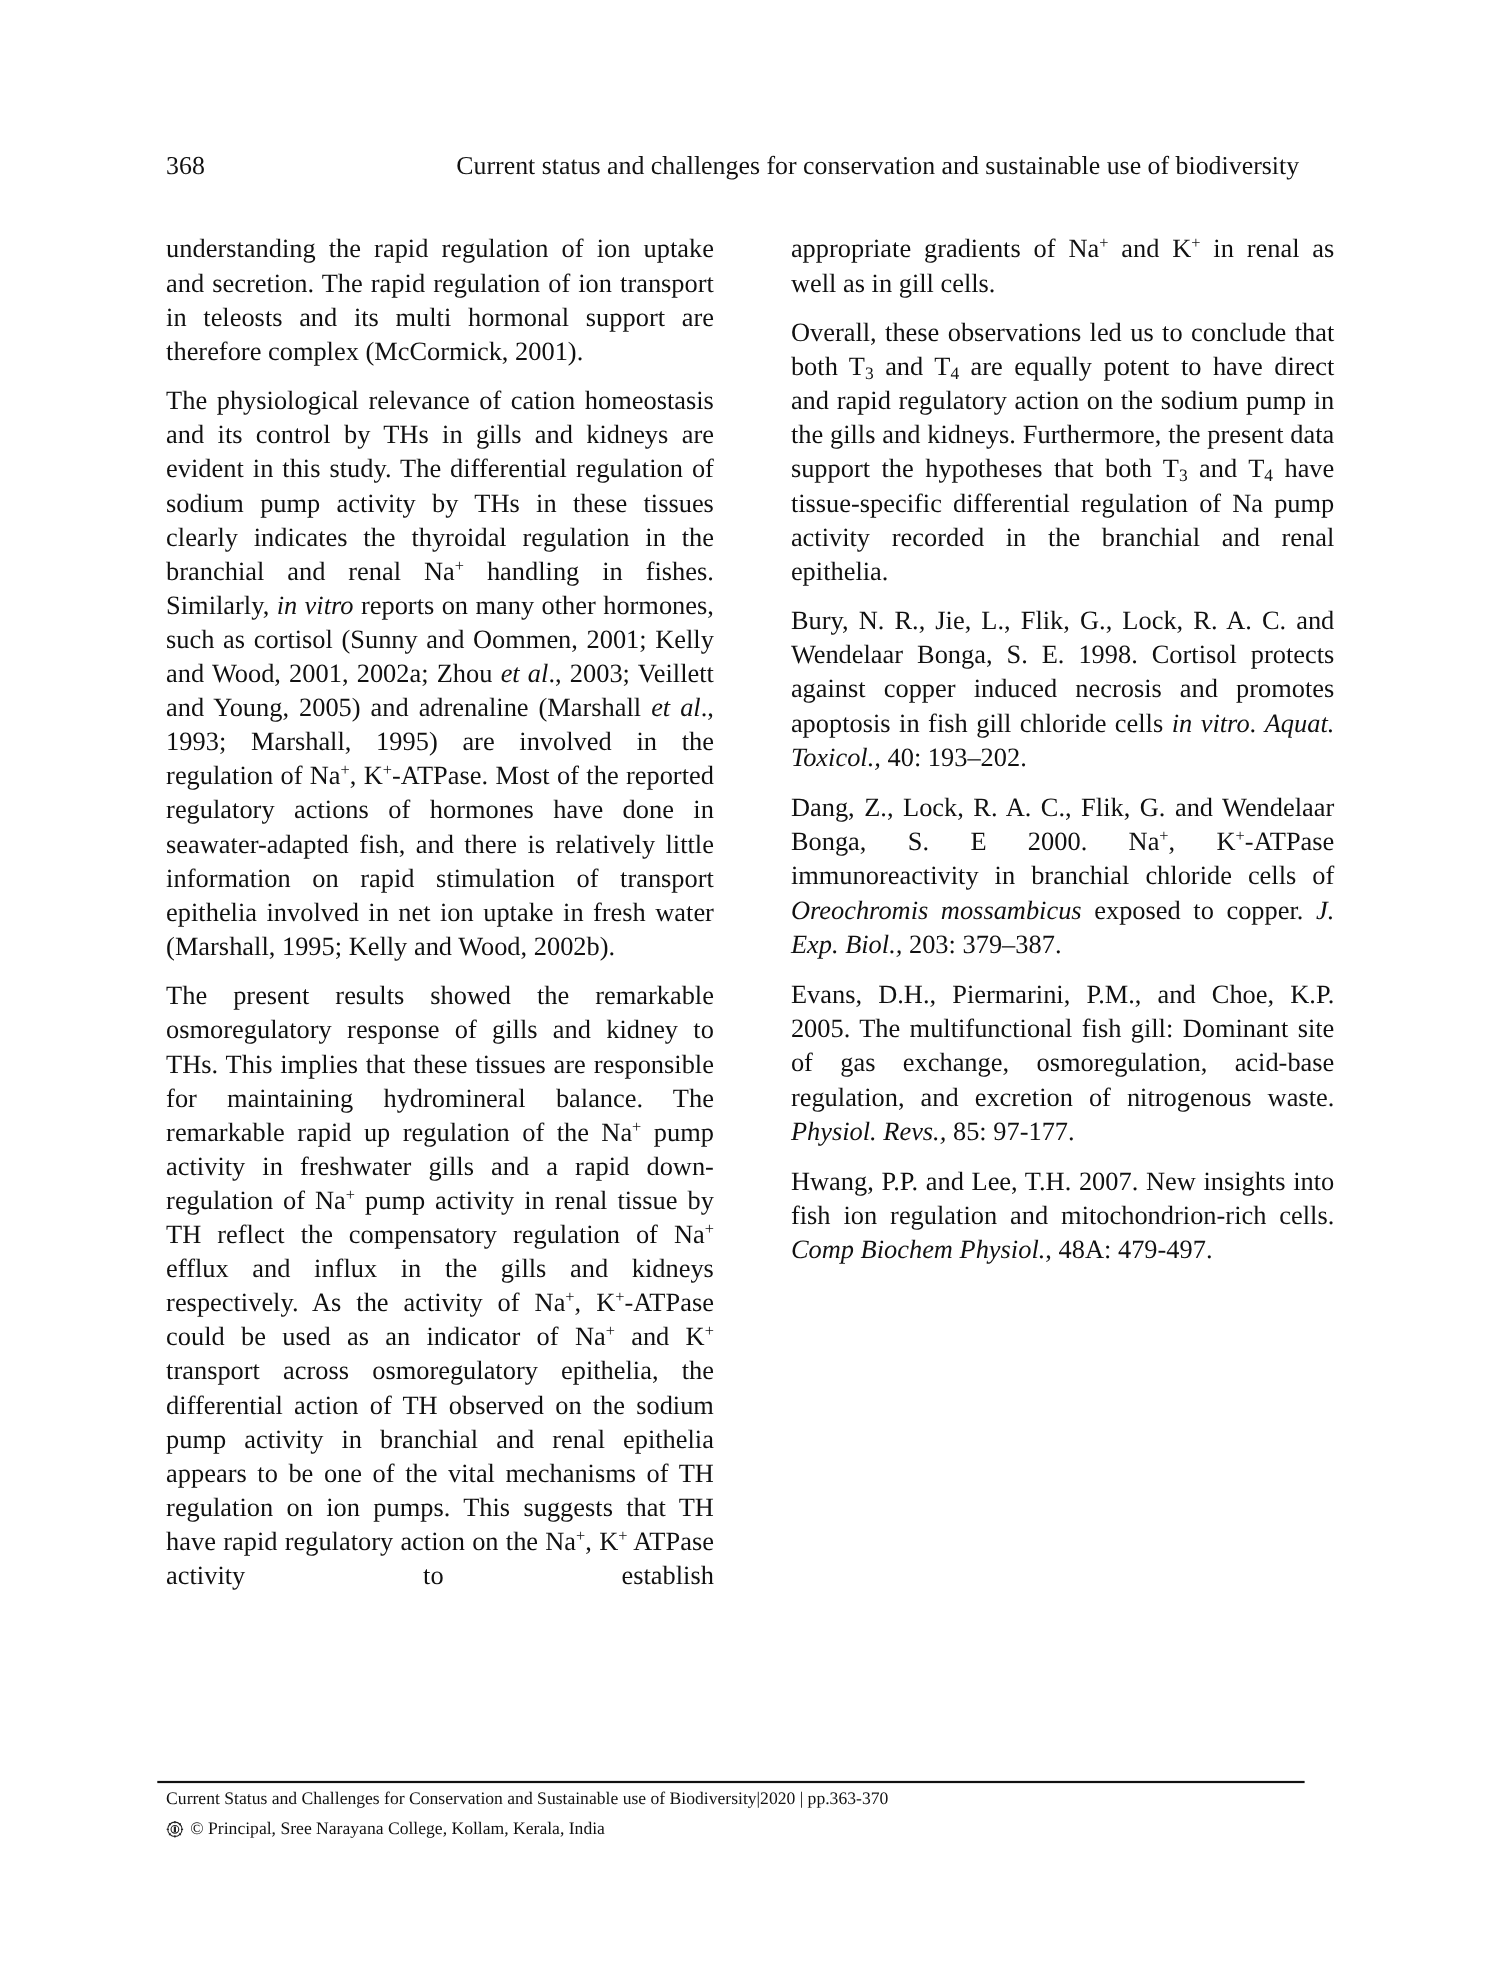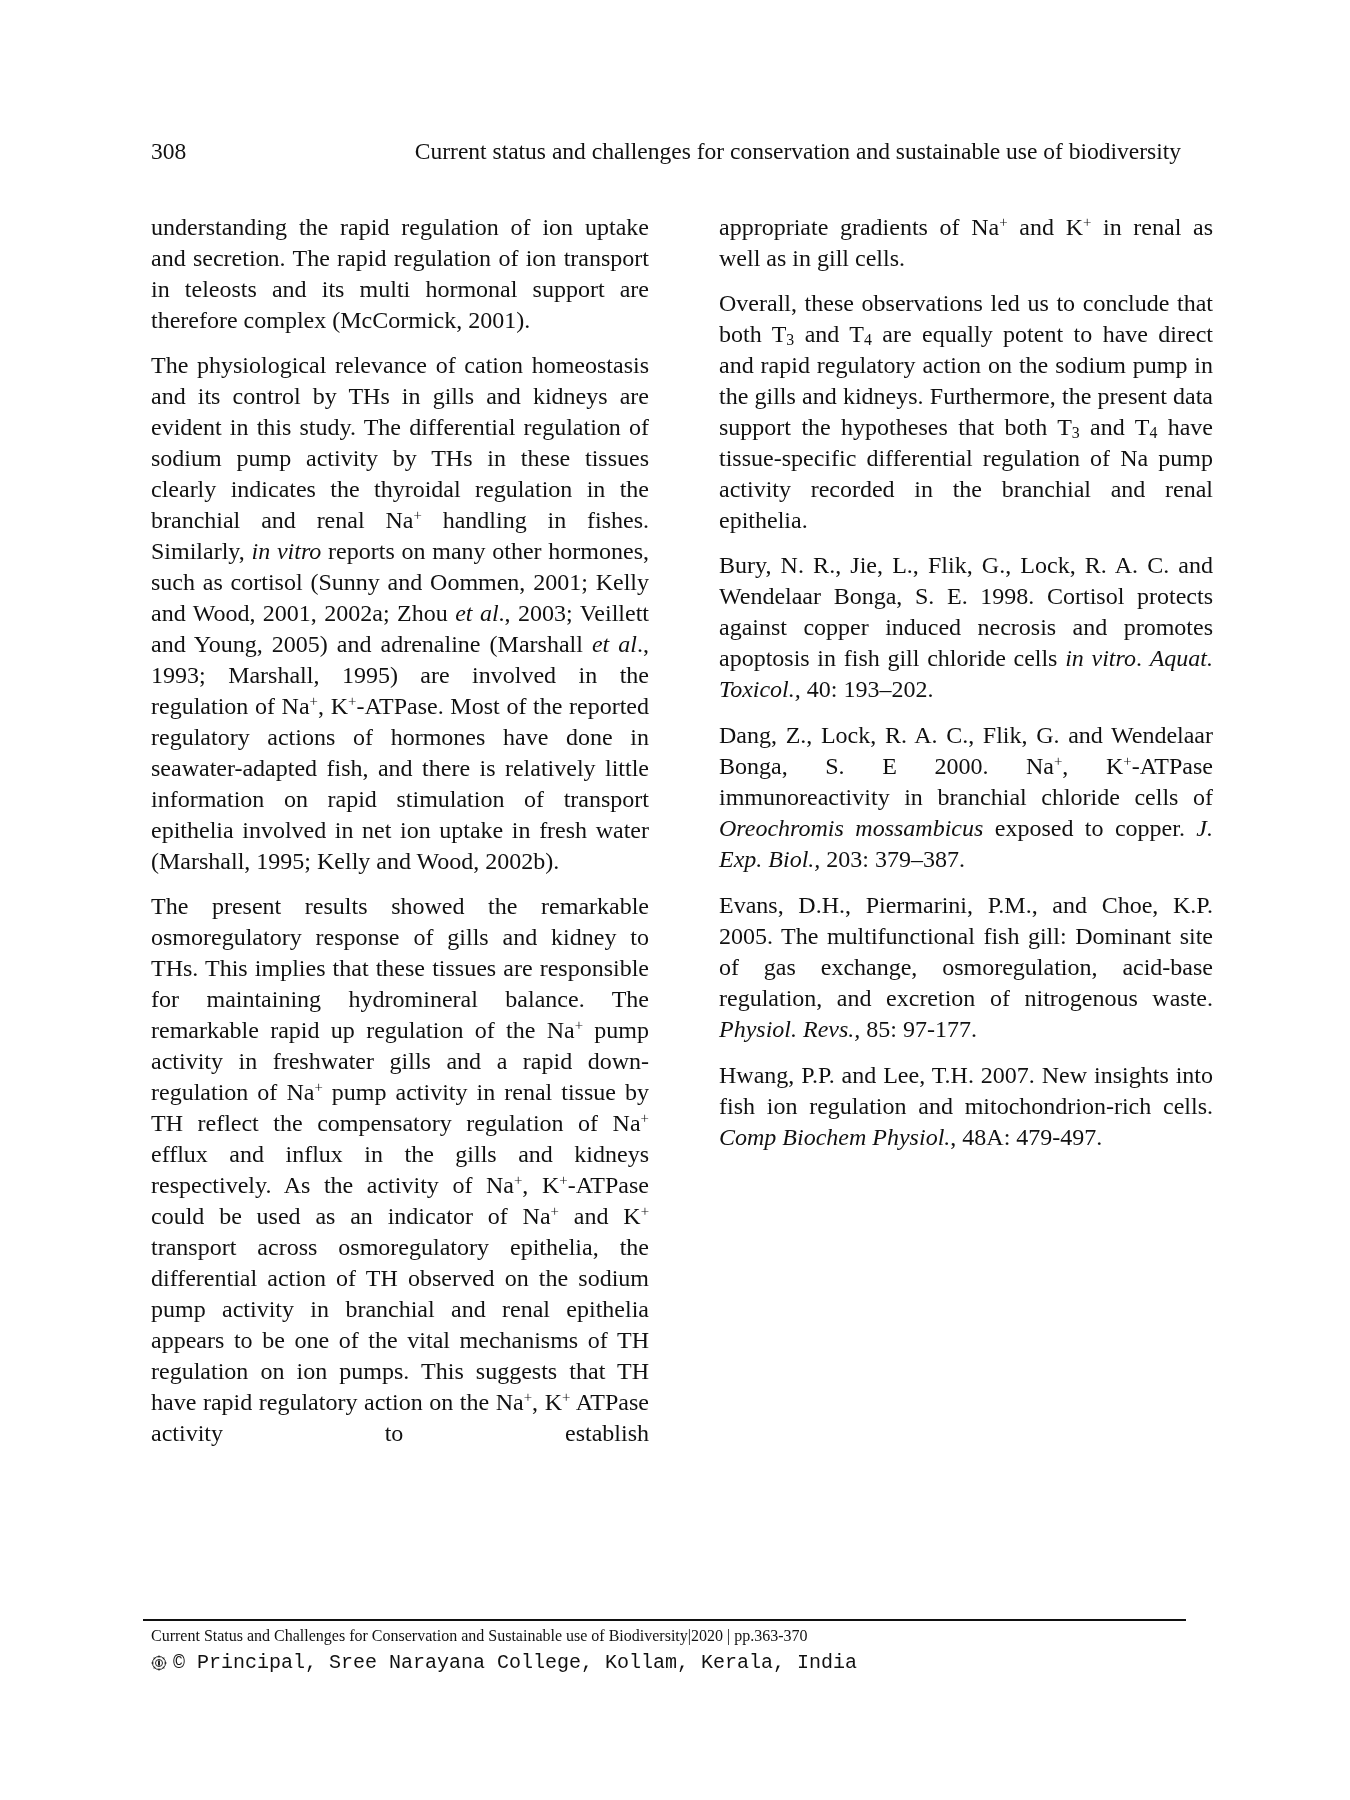--- a/index.html
+++ b/index.html
@@ -13,28 +13,28 @@
   .col-left { left: 151px; width: 498px; }
   .col-right { left: 686px; width: 494px; margin-left: 33px; }
   .col p { margin: 0 0 14px 0; text-align: justify; hyphens: none; }
   .col p.last { text-align: justify; text-align-last: justify; }
   sup { font-size: 0.62em; line-height: 0; vertical-align: 0.55em; }
   sub { font-size: 0.66em; line-height: 0; vertical-align: -0.2em; }
   h2.refs { font-size: 26px; font-weight: bold; margin: 16px 0 13px 0; line-height: 31px; }
   .ref { margin: 0 0 15px 0; text-align: justify; }
   .footer-rule { position: absolute; left: 143px; top: 1619px; width: 1043px; height: 2px; background: #111; }
   .footer-line1 { position: absolute; left: 151px; top: 1626px; font-size: 16px; line-height: 20px; white-space: nowrap; }
-  .footer-line2 { position: absolute; left: 151px; top: 1653px; font-size: 20px; line-height: 20px; white-space: nowrap; display: flex; align-items: center; font-family: Liberation Mono, monospace; }
+  .footer-line2 { position: absolute; left: 151px; top: 1653px; font-size: 16px; line-height: 20px; white-space: nowrap; display: flex; align-items: center; }
   .logo { display: inline-block; width: 16px; height: 16px; margin-right: 6px; }
 </style>
 </head>
 <body>
 
 <header class="running-head">
-  <span class="pageno">308</span>
+  <span class="pageno">368</span>
   <span class="title">Current status and challenges for conservation and sustainable use of biodiversity</span>
 </header>
 
 <section class="col col-left">
   <p>understanding the rapid regulation of ion uptake and secretion. The rapid regulation of ion transport in teleosts and its multi hormonal support are therefore complex (McCormick, 2001).</p>
   <p>The physiological relevance of cation homeostasis and its control by THs in gills and kidneys are evident in this study. The differential regulation of sodium pump activity by THs in these tissues clearly indicates the thyroidal regulation in the branchial and renal Na<sup>+</sup> handling in fishes. Similarly, <i>in vitro</i> reports on many other hormones, such as cortisol (Sunny and Oommen, 2001; Kelly and Wood, 2001, 2002a; Zhou <i>et al</i>., 2003; Veillett and Young, 2005) and adrenaline (Marshall <i>et al</i>., 1993; Marshall, 1995) are involved in the regulation of Na<sup>+</sup>, K<sup>+</sup>-ATPase. Most of the reported regulatory actions of hormones have done in seawater-adapted fish, and there is relatively little information on rapid stimulation of transport epithelia involved in net ion uptake in fresh water (Marshall, 1995; Kelly and Wood, 2002b).</p>
   <p class="last">The present results showed the remarkable osmoregulatory response of gills and kidney to THs. This implies that these tissues are responsible for maintaining hydromineral balance. The remarkable rapid up regulation of the Na<sup>+</sup> pump activity in freshwater gills and a rapid down-regulation of Na<sup>+</sup> pump activity in renal tissue by TH reflect the compensatory regulation of Na<sup>+</sup> efflux and influx in the gills and kidneys respectively. As the activity of Na<sup>+</sup>, K<sup>+</sup>-ATPase could be used as an indicator of Na<sup>+</sup> and K<sup>+</sup> transport across osmoregulatory epithelia, the differential action of TH observed on the sodium pump activity in branchial and renal epithelia appears to be one of the vital mechanisms of TH regulation on ion pumps. This suggests that TH have rapid regulatory action on the Na<sup>+</sup>, K<sup>+</sup> ATPase activity to establish</p>
 </section>
 
 <section class="col col-right">

